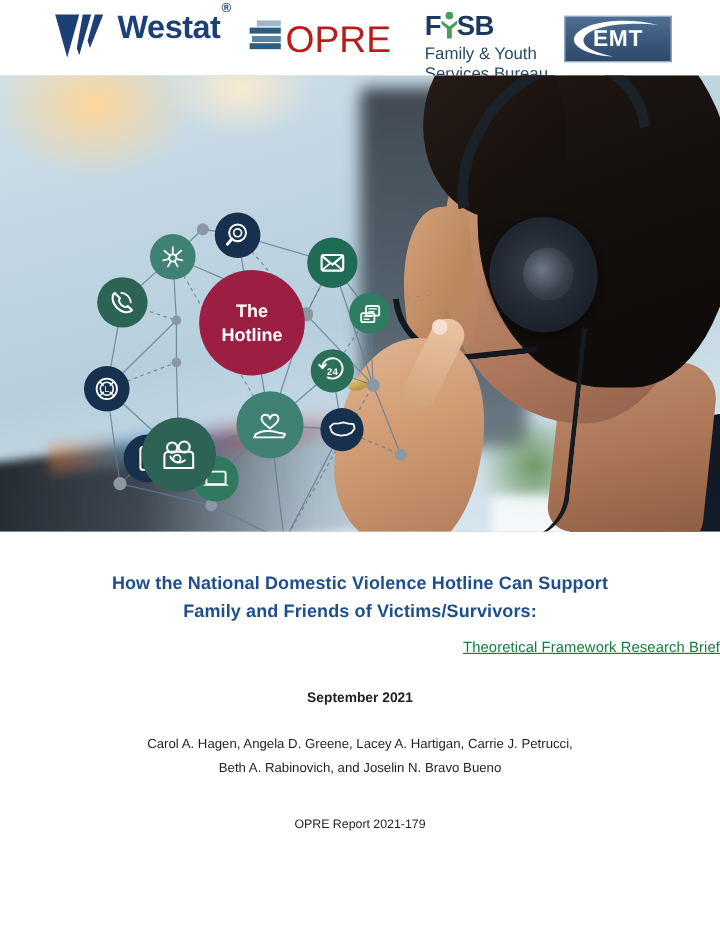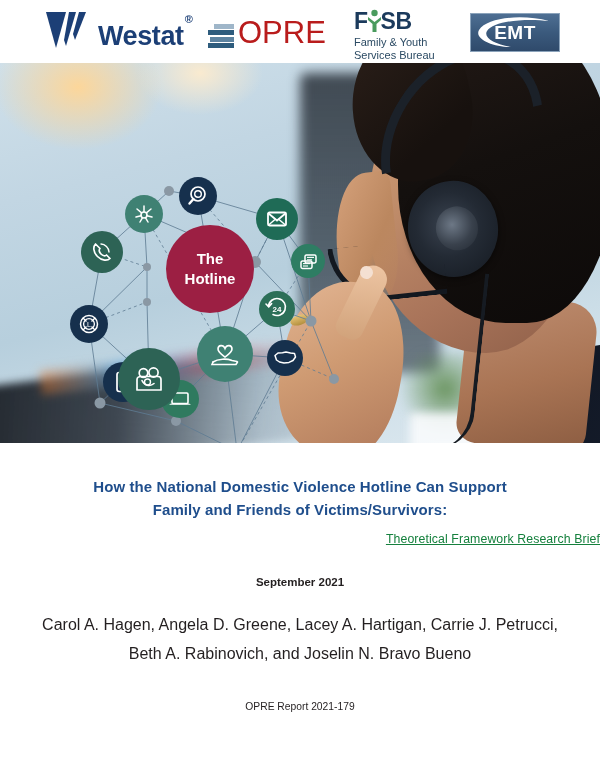--- a/index.html
+++ b/index.html
@@ -21,21 +21,21 @@
     position: absolute;
     left: 0; top: 0;
     width: 600px; height: 63px;
     background: #ffffff;
     display: flex;
     align-items: center;
   }
   .logo {
     position: absolute;
     display: flex;
-    align-items: flex-end;
+    align-items: flex-start;
   }
 
   
   .logo-westat { left: 44px; top: 10px; }
   .westat-mark {
     width: 46px; height: 40px;
     position: relative;
     margin-right: 8px;
   }
   .westat-mark svg { display: block; }
@@ -83,21 +83,21 @@
     font-size: 23px; font-weight: bold;
     color: #1b3a5c; letter-spacing: -0.5px;
     line-height: 1;
   }
   .fysb-person {
     width: 15px; height: 24px;
     margin: 0 -1px;
     position: relative;
   }
   .fysb-sub {
-    font-size: 11px;
+    font-size: 14px;
     color: #2b4a63;
     line-height: 1.18;
     margin-top: 3px;
     font-family: "Liberation Sans", sans-serif;
   }
 
   
   .logo-emt { left: 470px; top: 13px; }
   .emt-box {
     width: 88px; height: 37px;
@@ -349,21 +349,21 @@
   }
   .pubdate {
     text-align: center;
     font-weight: bold;
     font-size: 11.5px;
     color: #231f20;
     margin-top: 30px;
   }
   .authors {
     text-align: center;
-    font-size: 16px;
+    font-size: 11px;
     color: #231f20;
     line-height: 1.85;
     margin-top: 22px;
   }
   .reportline {
     text-align: center;
     font-size: 10.3px;
     color: #231f20;
     line-height: 1.9;
   }

